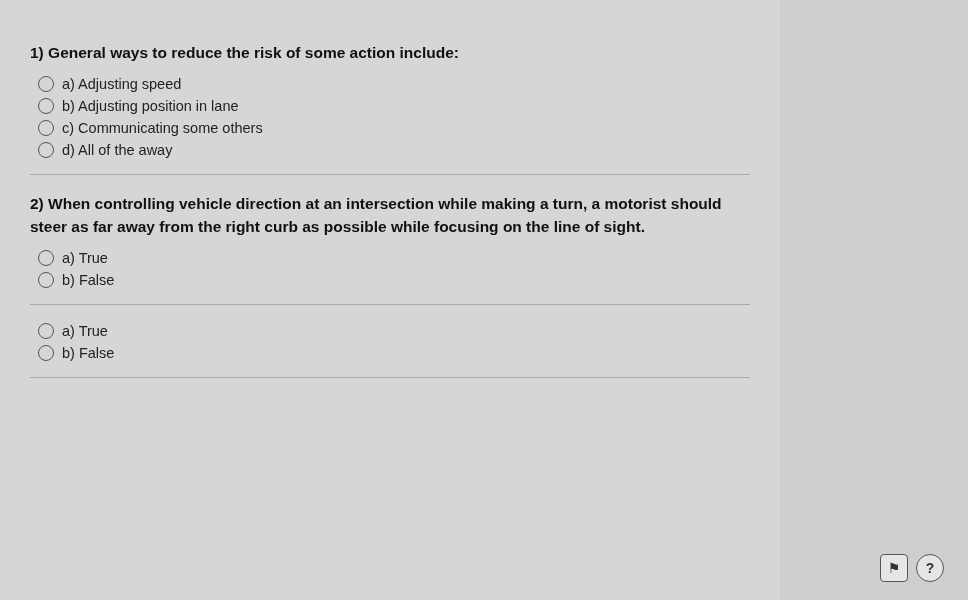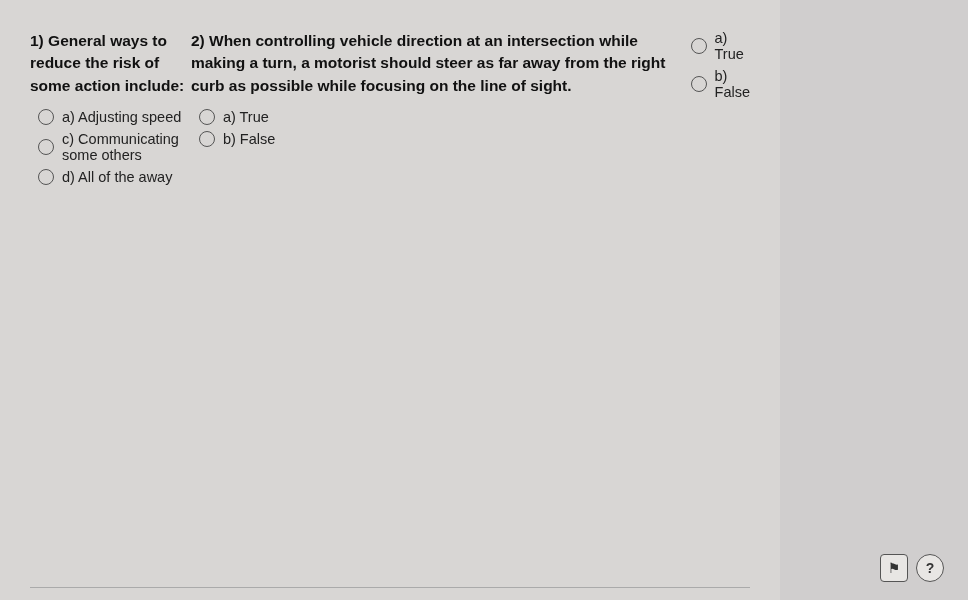--- a/index.html
+++ b/index.html
@@ -15,22 +15,23 @@
       font-family: Arial, sans-serif;
       font-size: 15px;
       color: #1a1a1a;
       overflow: hidden;
     }
 
     .page-container {
       width: 780px;
       height: 600px;
       background-color: #d8d6d4;
-      padding: 12px 30px;
+      padding: 24px 30px;
       display: flex;
+      flex-direction: column;
       gap: 0;
     }
 
     .question-block {
       padding: 18px 0 16px 0;
       border-bottom: 1px solid #aaa;
     }
 
     .question-block:last-child {
       border-bottom: none;
@@ -123,20 +124,24 @@
       <span>1)</span>
       <span> General ways to reduce the risk of some action include:</span>
     </div>
     <div class="options-list">
       <div class="option-item">
         <span class="radio-circle"></span>
         <span class="option-label">a) Adjusting speed</span>
       </div>
       <div class="option-item">
         <span class="radio-circle"></span>
+        <span class="option-label">b) Adjusting position in lane</span>
+      </div>
+      <div class="option-item">
+        <span class="radio-circle"></span>
         <span class="option-label">c) Communicating some others</span>
       </div>
       <div class="option-item">
         <span class="radio-circle"></span>
         <span class="option-label">d) All of the away</span>
       </div>
     </div>
   </div>
 
   <div class="question-block">

